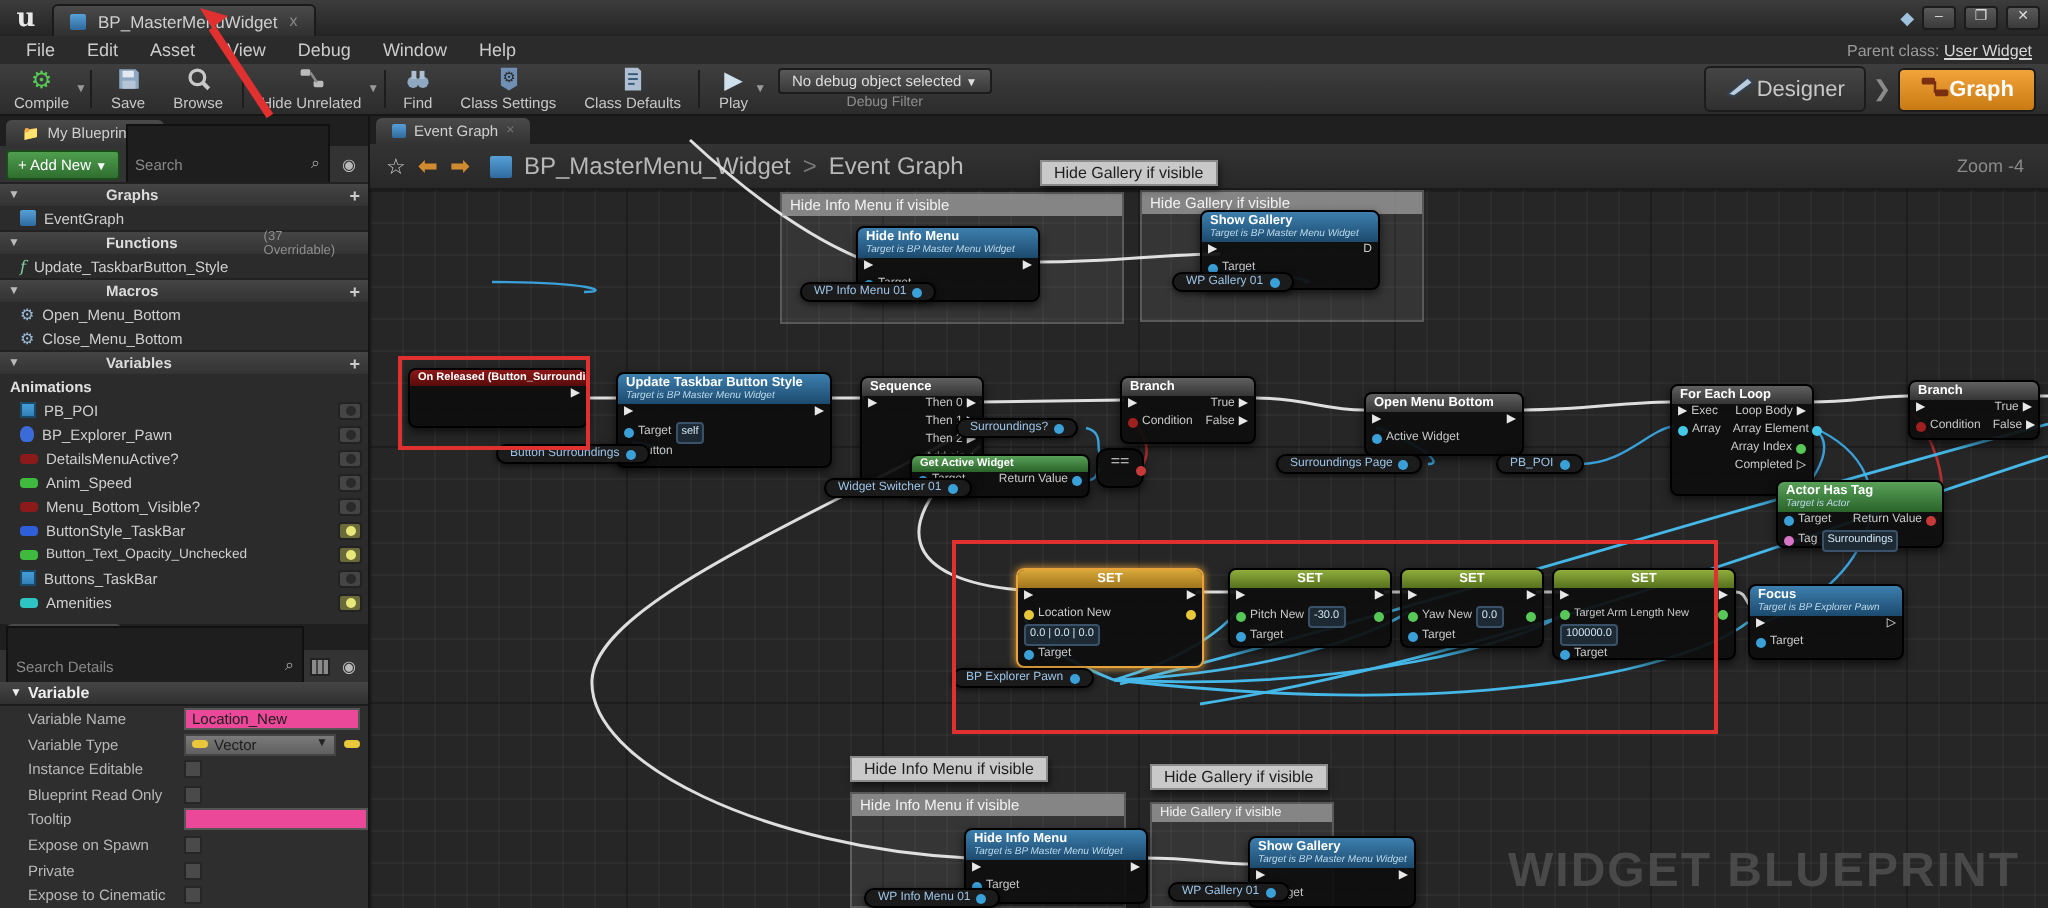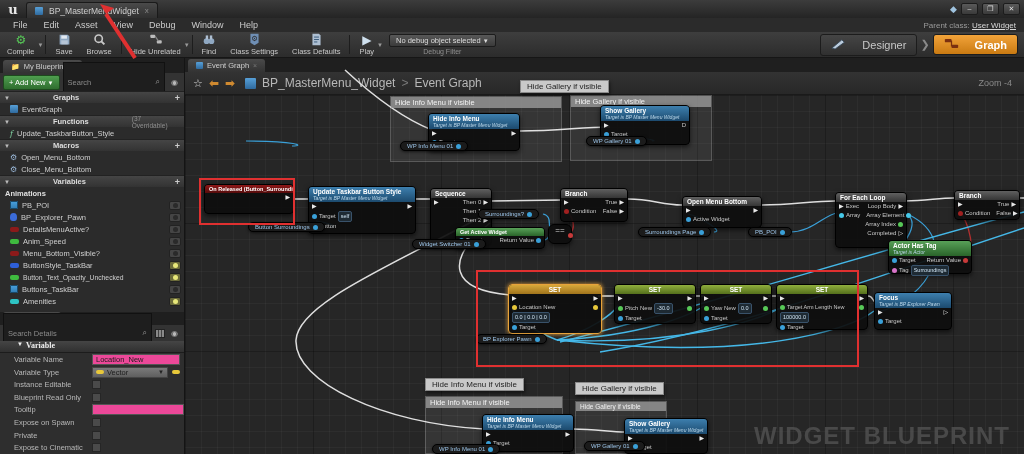--- a/index.html
+++ b/index.html
@@ -36,21 +36,21 @@
     padding:1px 7px; color:#c8c8c8; font-size:7.5px; gap:1px; }
   .tbtn .tico { height:13px; display:flex; align-items:center; justify-content:center; }
   .tsep { width:1px; background:#1d1d1d; margin:3px 2px; }
   .drop { color:#9a9a9a; font-size:6px; align-self:center; margin-left:-4px; }
   #debugbox { margin-left:6px; display:flex; flex-direction:column; justify-content:center;
     align-items:center; gap:1px; }
   #debugsel { background:linear-gradient(#585858,#3a3a3a); border:1px solid #1c1c1c;
     color:#ddd; font-size:7.5px; padding:1px 6px; border-radius:2px; }
   #debuglbl { font-size:7px; color:#8f8f8f; }
   #mode-btns { margin-left:auto; display:flex; align-items:center; gap:3px; padding-right:6px; }
-  .modebtn { display:flex; align-items:center; gap:16px; font-size:11px; color:#c8c8c8;
+  .modebtn { display:flex; align-items:center; gap:0; font-size:11px; color:#c8c8c8;
     background:linear-gradient(#454545,#303030); border:1px solid #1c1c1c; border-radius:3px;
     padding:3px 10px; }
   .modebtn.active { background:linear-gradient(#f2a33a,#c97a12); color:#fff; font-weight:bold; }
   #mode-chevron { color:#8a8a8a; font-size:11px; }
 
   
   #sidebar { position:absolute; left:0; top:58px; width:185px; height:396px;
     background:#2b2b2b; border-right:1px solid #141414; display:flex; flex-direction:column; }
   .panel-tabbar { height:15px; background:#1f1f1f; display:flex; align-items:flex-end; }
   .panel-tab { height:13px; background:linear-gradient(#4a4a4a,#333);
@@ -92,22 +92,22 @@
   .eyebox.open .pupil { background:#e8e87a; }
 
   
   #details { margin-top:auto; height:142px; overflow:hidden; background:#2e2e2e;
     display:flex; flex-direction:column; }
   #details-search-row { height:16px; display:flex; align-items:center; gap:3px; padding:2px 3px; background:#333; }
   .gridico { width:10px; height:9px; background:
     repeating-linear-gradient(90deg,#8a8a8a 0 2px,#444 2px 3px),
     repeating-linear-gradient(#8a8a8a 0 2px,#444 2px 3px); border:1px solid #222; }
   .det-sec { height:13px; background:linear-gradient(#454545,#303030); display:flex;
-    align-items:flex-start; padding:0 17px; font-size:8px; font-weight:bold; color:#eee;
-    border-bottom:1px solid #1c1c1c;font-family:Liberation Serif, serif; }
+    align-items:center; padding:0 5px; font-size:8px; font-weight:bold; color:#eee;
+    border-bottom:1px solid #1c1c1c; }
   .det-row { height:14px; display:flex; align-items:center; padding-left:14px; font-size:7.5px; color:#b8b8b8; }
   .det-label { width:78px; flex:0 0 auto; white-space:nowrap; overflow:hidden; }
   .det-input { background:#ec4899; color:#1c1c1c; border:1px solid #555; font-size:7.5px;
     padding:0 3px; height:11px; width:88px; display:flex; align-items:center; }
   .det-drop { background:linear-gradient(#7a7a7a,#5f5f5f); color:#1c1c1c; border:1px solid #444;
     font-size:7.5px; height:11px; width:76px; display:flex; align-items:center; gap:3px; padding:0 3px; }
   .det-drop .caret { margin-left:auto; font-size:6px; color:#222; }
   .vec-ico { width:8px; height:4px; background:#e8c83a; border-radius:2px; }
   .det-check { width:9px; height:9px; background:#4a4a4a; border:1px solid #262626; }
 

